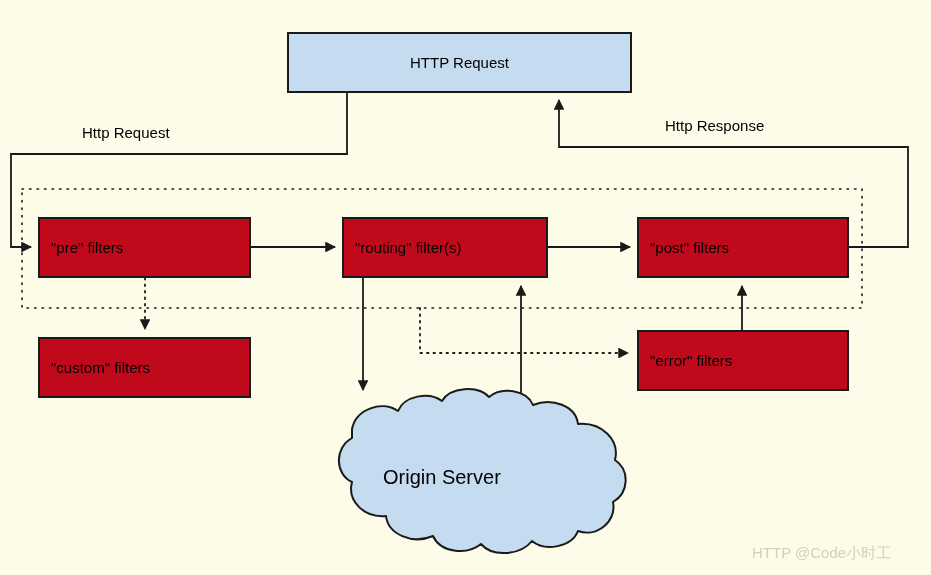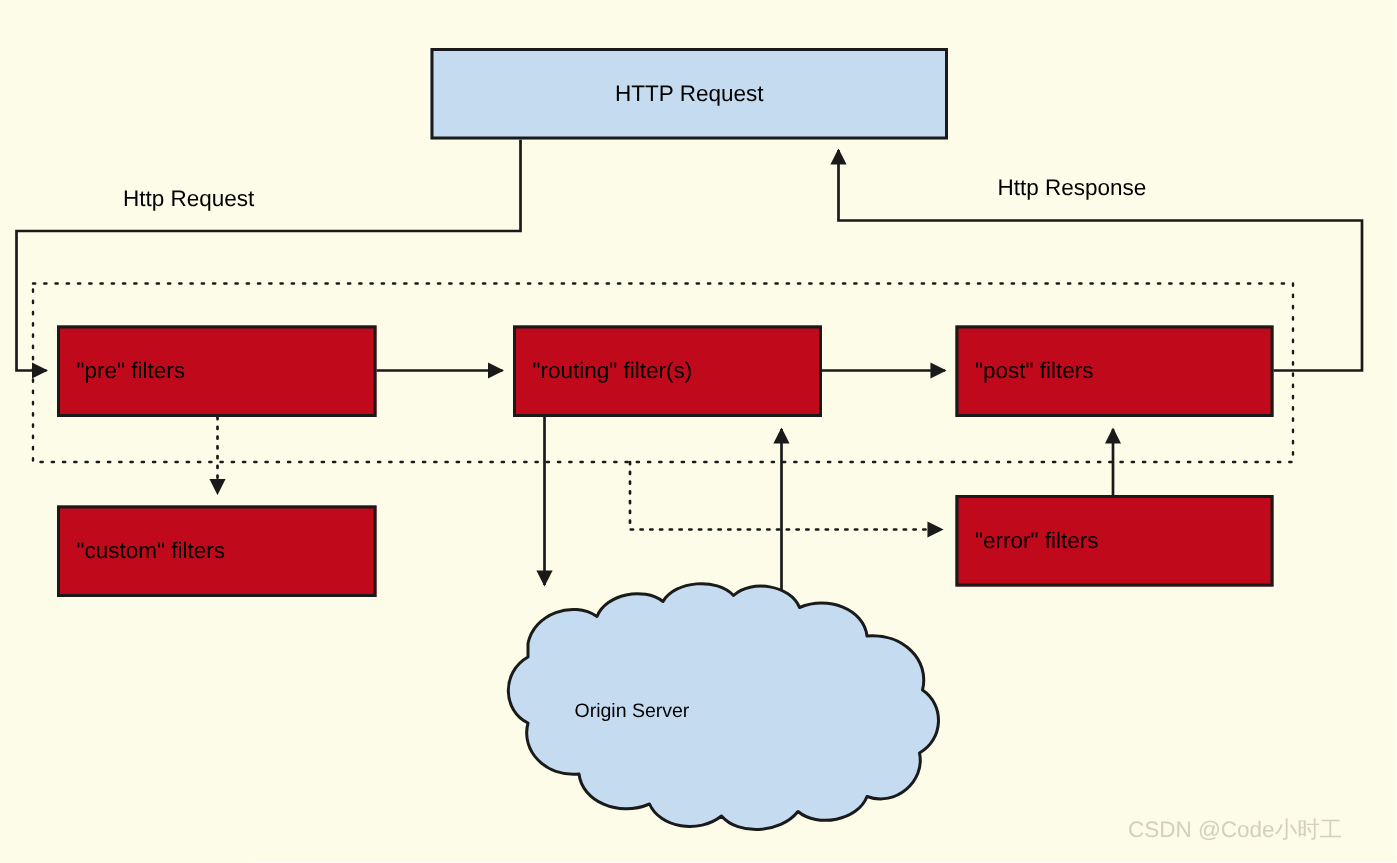--- a/index.html
+++ b/index.html
@@ -52,21 +52,21 @@
     text-align: center;
   }
   .edge-label {
     position: absolute;
     font-size: 15px;
     color: #000000;
     white-space: nowrap;
   }
   .cloud-label {
     position: absolute;
-    font-size: 13px;
+    font-size: 20px;
     color: #000000;
     white-space: nowrap;
     text-align: center;
   }
   .watermark {
     position: absolute;
     font-size: 15px;
     color: #d3d0bb;
     white-space: nowrap;
   }
@@ -149,15 +149,15 @@
   <div class="node-box node-red" style="left:637px; top:330px; width:212px; height:61px;">
     <span class="node-label label-left">"error" filters</span>
   </div>
 
   <div class="cloud-label" style="left:383px; top:466px;">Origin Server</div>
 
   <div class="edge-label" style="left:82px; top:124px;">Http Request</div>
 
   <div class="edge-label" style="left:665px; top:117px;">Http Response</div>
 
-  <div class="watermark" style="left:752px; top:544px;">CSDN @Code小时工</div>
+  <div class="watermark" style="left:752px; top:544px;">HTTP @Code小时工</div>
 
 </div>
 
 </body></html>

